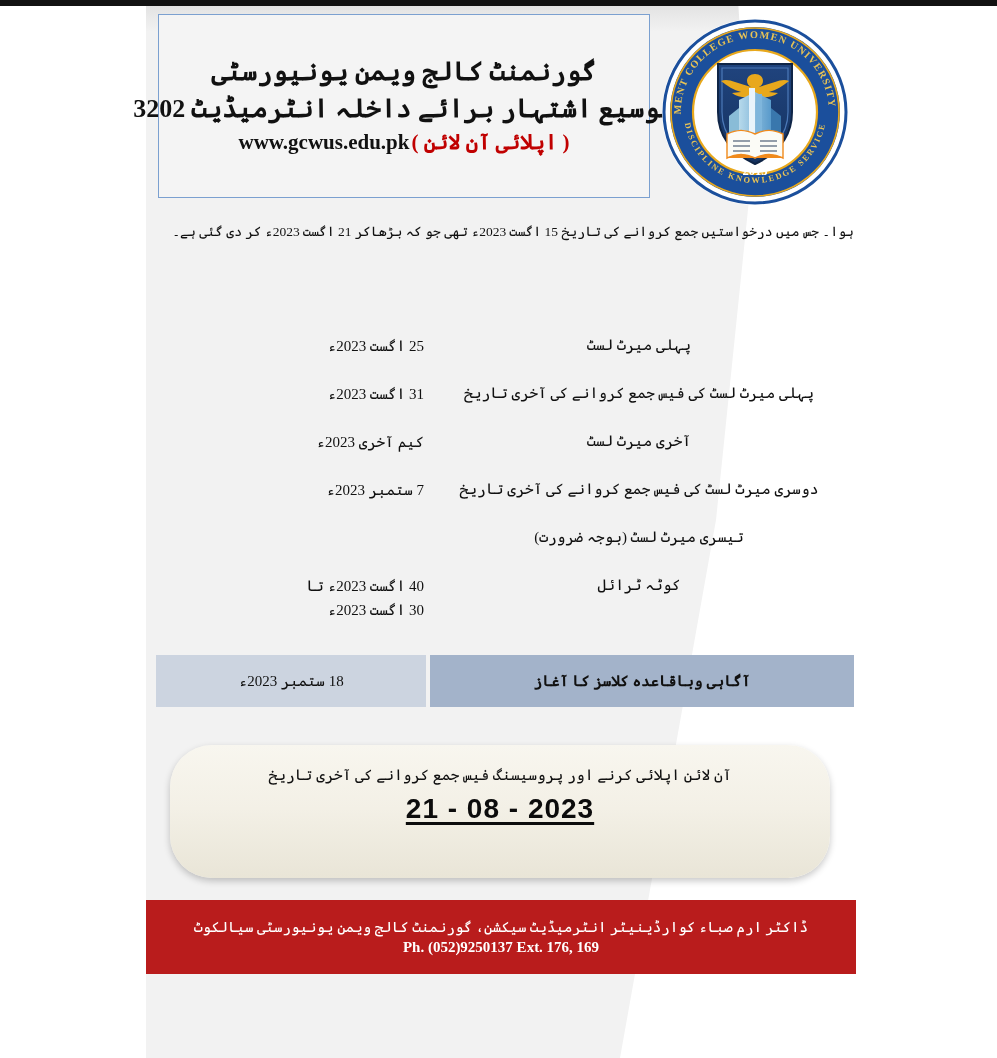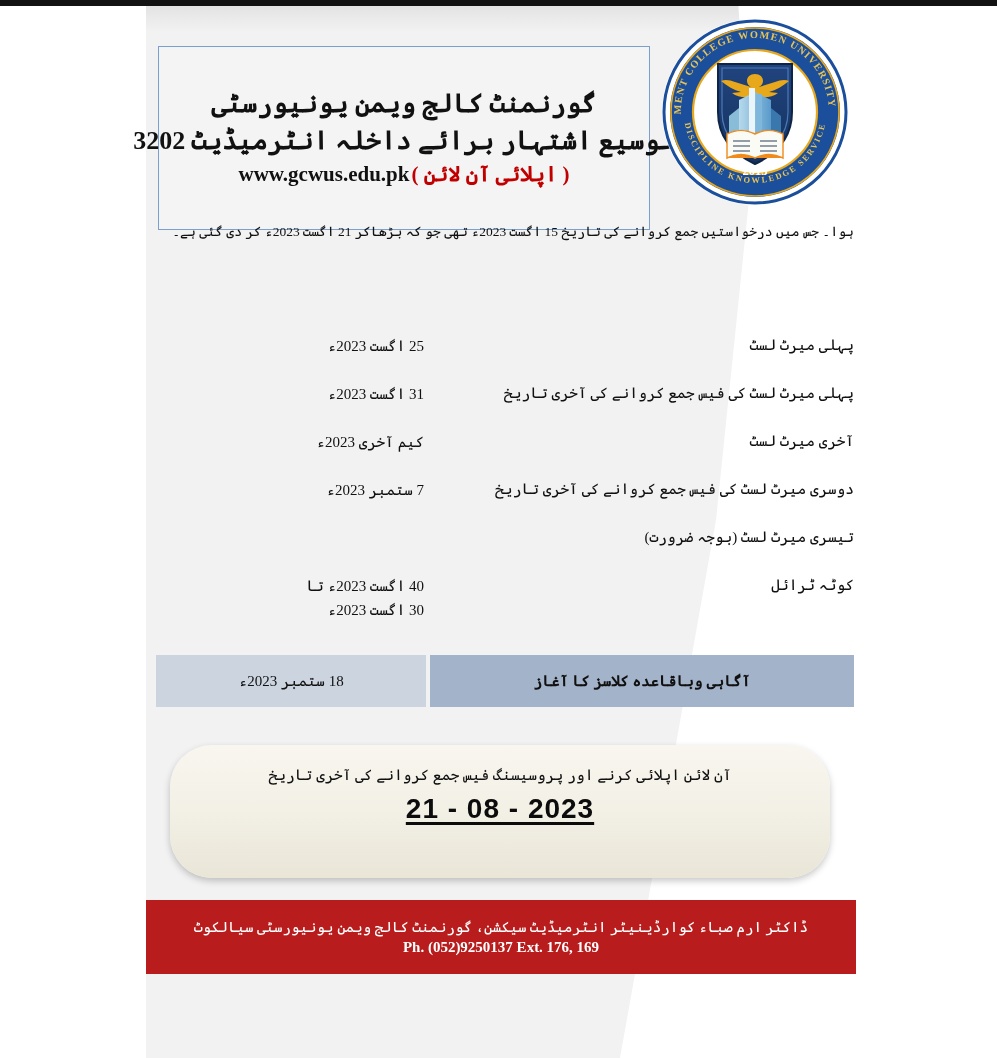--- a/index.html
+++ b/index.html
@@ -57,21 +57,20 @@
 
   .title-box{
     position:absolute;left:158px;top:8px;
     width:492px;height:184px;
     border:1.5px solid #7ba0d0;
     background:#f4f4f4;
     box-sizing:border-box;
     display:flex;flex-direction:column;
     align-items:center;justify-content:center;
     gap:4px;
-    margin-top:32px;
   }
   .t-line{
     direction:rtl;unicode-bidi:bidi-override;
     text-align:center;color:#111;
     font-family:"Liberation Serif", serif;
     line-height:1.25;white-space:nowrap;
   }
   .t1{font-size:26px;font-weight:600;letter-spacing:.5px;}
   .t2{font-size:26px;font-weight:600;letter-spacing:.5px;}
   .t3{font-size:21px;font-weight:700;display:flex;align-items:baseline;justify-content:center;gap:2px;direction:rtl;}
@@ -93,21 +92,21 @@
   .ref p{margin:0;}
 
   
   .schedule{position:absolute;left:150px;top:330px;width:704px;z-index:14;}
   .srow{
     display:flex;flex-direction:row-reverse;align-items:flex-start;
     width:100%;min-height:44px;margin-bottom:4px;
   }
   .s-label{
     flex:0 0 430px;
-    direction:rtl;text-align:right;
+    direction:rtl;text-align:center;
     font-size:15px;line-height:1.55;color:#111;
     padding-top:4px;
     font-family:"Liberation Serif", serif;
   }
   .s-date{
     flex:1 1 auto;
     direction:rtl;
     font-size:15px;line-height:1.6;color:#111;
     padding-top:4px;
     font-family:"Liberation Serif", serif;

